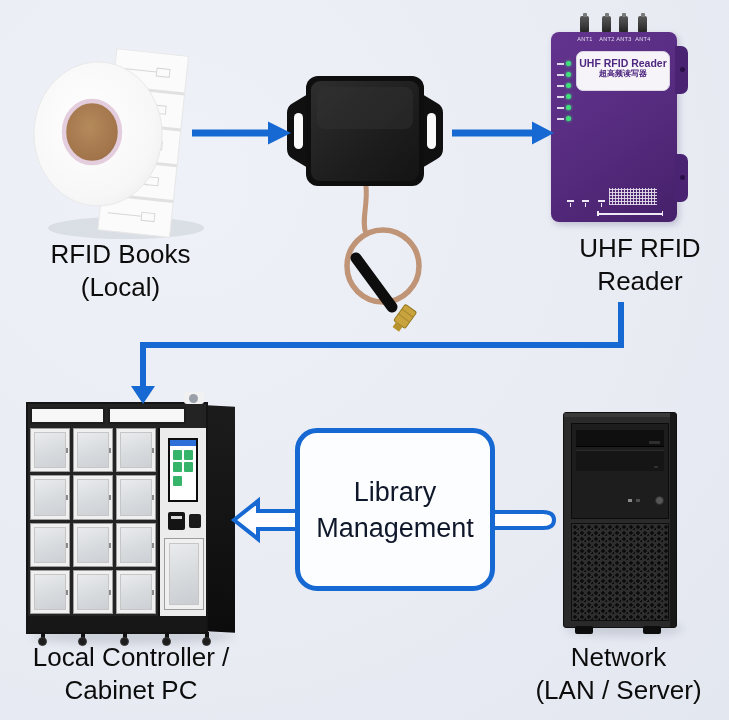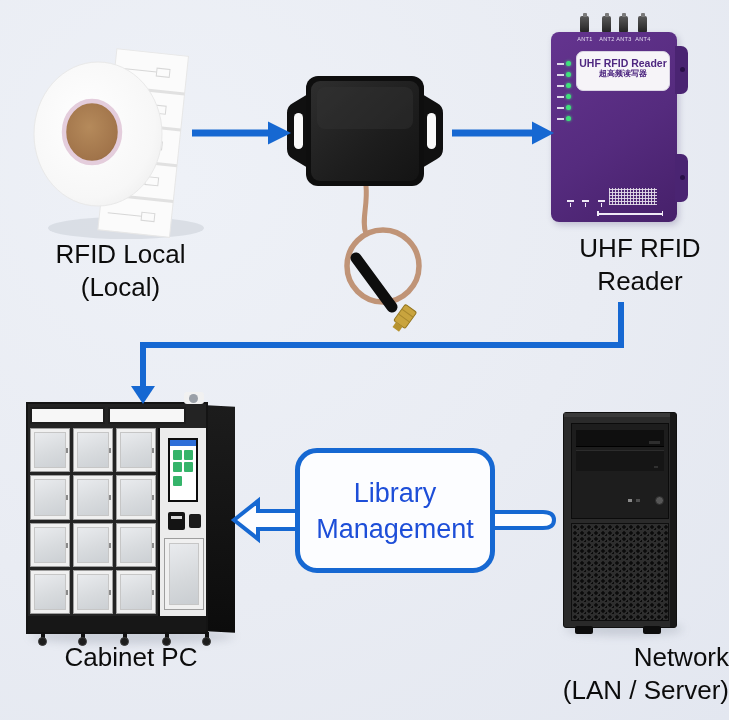--- a/index.html
+++ b/index.html
@@ -89,24 +89,24 @@
   .ind{position:absolute;left:56px;top:72px;width:36px;height:10px;}
   .ind .l1{position:absolute;left:0;top:3px;width:4px;height:3px;background:#8a8a8a;}
   .ind .l2{position:absolute;left:8px;top:3px;width:4px;height:3px;background:#4d4d4d;}
   .ind .pwr{position:absolute;right:0;top:0;width:9px;height:9px;border-radius:50%;background:#575757;border:1px solid #2b2b2b;box-sizing:border-box;}
   .srv-mesh{position:absolute;left:7px;top:110px;width:98px;height:98px;border:1px solid #0e0e0e;box-sizing:border-box;background-color:#2e2e2e;
     background-image:radial-gradient(circle at 3px 3px,#0b0b0b 1.5px,transparent 1.8px),
                      radial-gradient(circle at 6.5px 6px,#0b0b0b 1.5px,transparent 1.8px);
     background-size:7px 6px;}
   .foot{position:absolute;top:216px;width:18px;height:8px;background:#0d0d0d;border-radius:2px;}
   
-  .lms{position:absolute;left:295px;top:448px;width:200px;height:125px;z-index:6;box-sizing:border-box;
+  .lms{position:absolute;left:295px;top:428px;width:200px;height:163px;z-index:6;box-sizing:border-box;
     border:5px solid var(--accent);border-radius:22px;background:#fcfdff;
     display:flex;flex-direction:column;justify-content:center;align-items:center;
-    font-size:27px;line-height:36px;color:#1d4ed8;}
+    font-size:27px;line-height:36px;color:#0f172a;}
 </style>
 </head>
 <body>
 
 <div class="canvas">
 
   <svg class="abs" style="left:26px;top:38px;z-index:2" width="185" height="205" viewBox="0 0 185 205">
     <defs>
       <radialGradient id="gFace" cx="42%" cy="42%" r="70%">
         <stop offset="0%" stop-color="#ffffff"></stop>
@@ -139,21 +139,21 @@
           <rect x="130" y="138" width="13" height="8"></rect>
         <line x1="96" y1="178" x2="130" y2="178"></line>
           <rect x="130" y="174" width="13" height="8"></rect>
       </g>
     </g>
     <ellipse cx="72" cy="96" rx="64" ry="72" fill="url(#gFace)" stroke="#e9e9e9"></ellipse>
     <ellipse cx="66" cy="94" rx="28" ry="31" fill="url(#gCore)" stroke="#e4cddc" stroke-width="4.5"></ellipse>
   </svg>
 
   <div class="node-label" style="left:8px;top:238px;width:225px;">
-    <div>RFID Local</div>
+    <div>RFID Books</div>
     <div>(Local)</div>
   </div>
 
   <svg class="abs" style="left:280px;top:60px;z-index:2" width="180" height="290" viewBox="0 0 180 290">
     <defs>
       <linearGradient id="gPanel" x1="0" y1="0" x2="1" y2="1">
         <stop offset="0%" stop-color="#2e2e2e"></stop>
           <stop offset="60%" stop-color="#1d1d1d"></stop>
           <stop offset="100%" stop-color="#141414"></stop>
       </linearGradient>
@@ -273,20 +273,21 @@
     </div>
     <div class="camera"></div>
     <div class="caster" style="left:12px"></div>
     <div class="caster" style="left:52px"></div>
     <div class="caster" style="left:94px"></div>
     <div class="caster" style="left:136px"></div>
     <div class="caster" style="left:176px"></div>
   </div>
 
   <div class="node-label" style="left:5px;top:641px;width:252px;">
+    <div>Local Controller /</div>
     <div>Cabinet PC</div>
   </div>
 
   <div class="server">
     <div class="srv-shadow"></div>
     <div class="srv-body">
       <div class="srv-top">
         <div class="bay1"></div>
         <div class="bay2"></div>
         <div class="ind">
@@ -294,21 +295,21 @@
           <span class="l2"></span>
           <span class="pwr"></span>
         </div>
       </div>
       <div class="srv-mesh"></div>
     </div>
     <div class="foot" style="left:12px"></div>
     <div class="foot" style="left:80px"></div>
   </div>
 
-  <div class="node-label" style="left:508px;top:641px;width:221px;text-align:right;">
+  <div class="node-label" style="left:508px;top:641px;width:221px;">
     <div>Network</div>
     <div>(LAN / Server)</div>
   </div>
 
   <svg class="connectors" width="729" height="720" viewBox="0 0 729 720">
     <g>
       <line x1="192" y1="133" x2="268" y2="133" class="acc-stroke" stroke-width="7"></line>
       <polygon points="268,121.5 291,133 268,144.5" class="acc-fill"></polygon>
     </g>
     <g>

